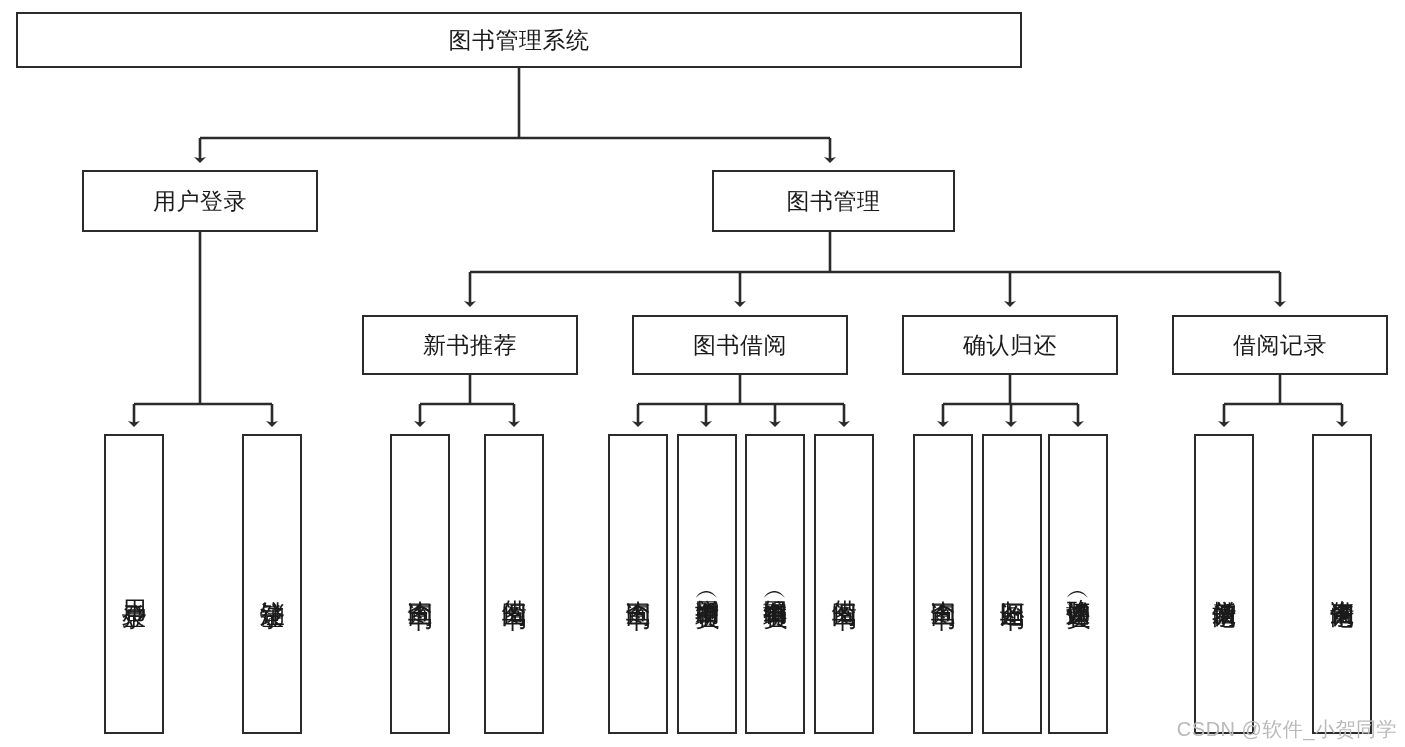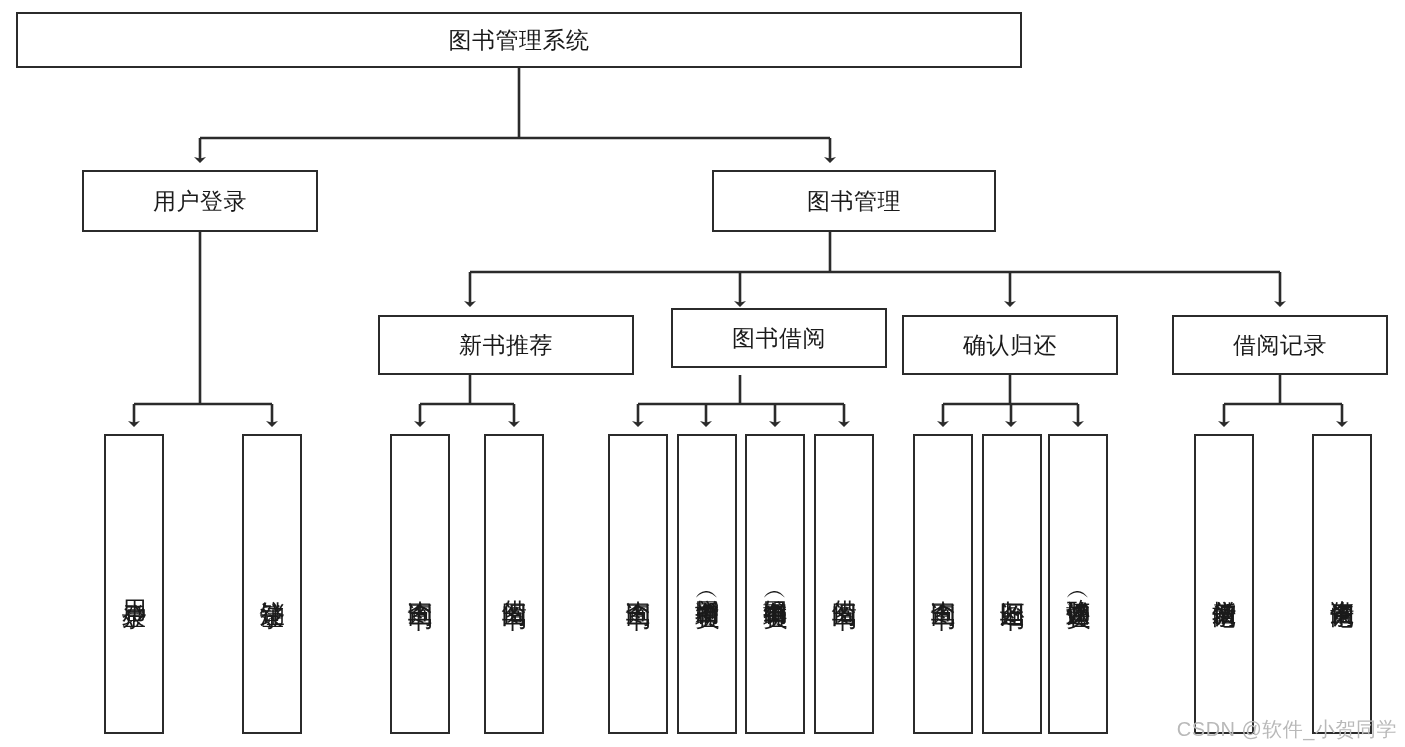--- a/index.html
+++ b/index.html
@@ -120,28 +120,28 @@
     </g>
   </svg>
 
   <div class="node horizontal" id="node-root" style="left: 16px; top: 12px; width: 1006px; height: 56px;">
     <span>图书管理系统</span>
   </div>
 
   <div class="node horizontal" id="node-l2-0" style="left: 82px; top: 170px; width: 236px; height: 62px;">
     <span>用户登录</span>
   </div>
-  <div class="node horizontal" id="node-l2-1" style="left: 712px; top: 170px; width: 284px; height: 62px;">
+  <div class="node horizontal" id="node-l2-1" style="left: 712px; top: 170px; width: 243px; height: 62px;">
     <span>图书管理</span>
   </div>
 
-  <div class="node horizontal" id="node-l3-0" style="left: 378px; top: 315px; width: 256px; height: 60px;">
+  <div class="node horizontal" id="node-l3-0" style="left: 362px; top: 315px; width: 216px; height: 60px;">
     <span>新书推荐</span>
   </div>
-  <div class="node horizontal" id="node-l3-1" style="left: 632px; top: 308px; width: 216px; height: 60px; margin-left: 39px;">
+  <div class="node horizontal" id="node-l3-1" style="left: 632px; top: 315px; width: 216px; height: 60px;">
     <span>图书借阅</span>
   </div>
   <div class="node horizontal" id="node-l3-2" style="left: 902px; top: 315px; width: 216px; height: 60px;">
     <span>确认归还</span>
   </div>
   <div class="node horizontal" id="node-l3-3" style="left: 1172px; top: 315px; width: 216px; height: 60px;">
     <span>借阅记录</span>
   </div>
 
   <div class="node vertical" id="leaf-0" style="left: 104px; top: 434px; width: 60px; height: 300px;">

